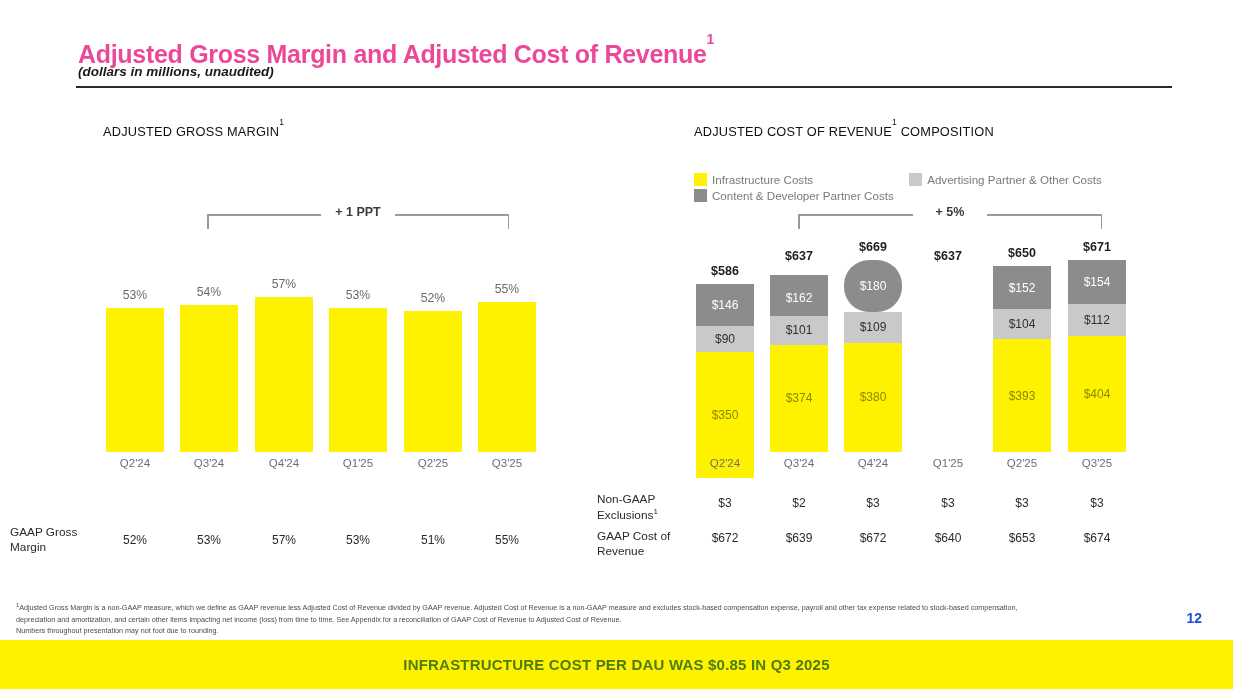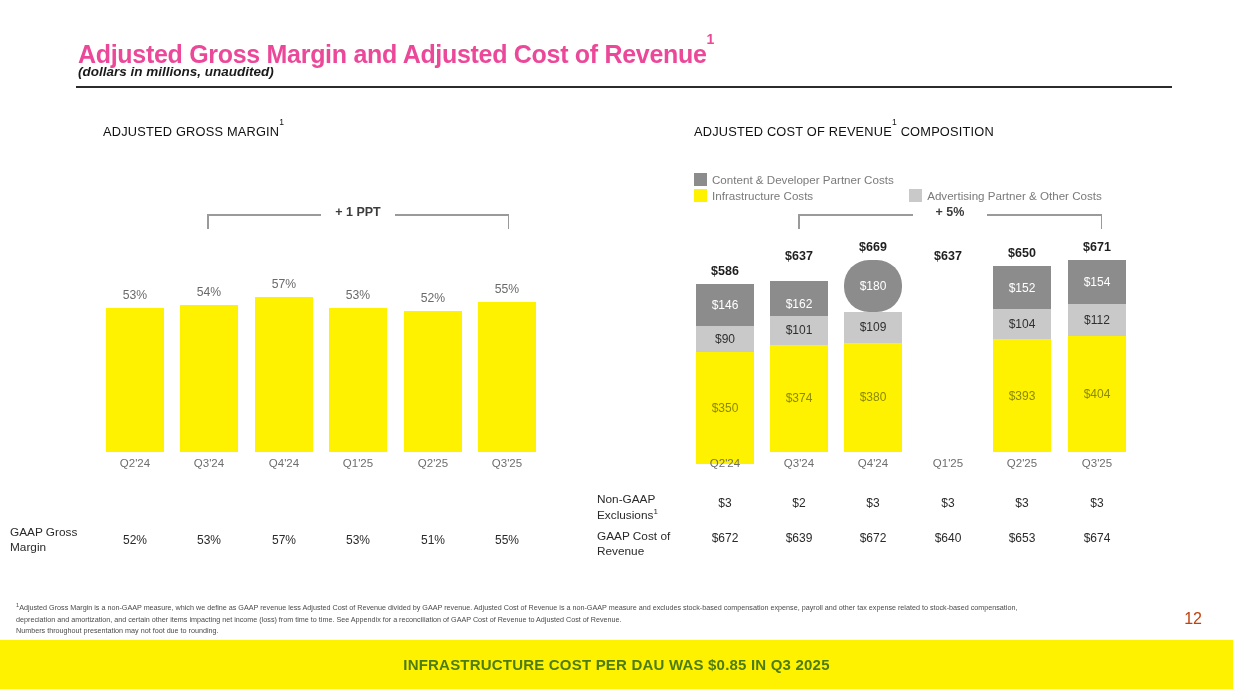--- a/index.html
+++ b/index.html
@@ -103,21 +103,21 @@
   }
 
   
   .footnote {
     position:absolute; left:16px; top:601px; width:1160px;
     font-size:7.2px; line-height:1.55; color:#4a4a4a;
   }
   .footnote sup { font-size:5.6px; }
   .page-number {
     position:absolute; right:31px; top:610px;
-    font-size:16px; color:#c2410c;
+    font-size:14px; color:#1d4ed8;font-weight:bold;
   }
 
   
   .banner {
     position:absolute; left:0; bottom:0; width:1233px; height:49px;
     background:#fff200; display:flex; align-items:center; justify-content:center;
   }
   .banner-text {
     font-size:15px; font-weight:bold; color:#4d7c0f; letter-spacing:0.2px;
   }
@@ -132,35 +132,35 @@
 <div class="header-rule"></div>
 
 <div class="panel-heading" id="heading-left">
   <span>ADJUSTED GROSS MARGIN</span><sup>1</sup>
 </div>
 <div class="panel-heading" id="heading-right">
   <span>ADJUSTED COST OF REVENUE</span><sup>1</sup><span>&nbsp;</span><span>COMPOSITION</span>
 </div>
 
 <div class="legend">
+  <div class="legend-row">
+    <div class="legend-item">
+      <span class="legend-swatch" style="background:#fff200"></span>
+      <span class="legend-label">Infrastructure Costs</span>
+    </div>
+    <div class="legend-spacer" style="width:96px"></div>
+    <div class="legend-item">
+      <span class="legend-swatch" style="background:#c9c9c9"></span>
+      <span class="legend-label">Advertising Partner &amp; Other Costs</span>
+    </div>
+  </div>
   <div class="legend-row">
     <div class="legend-item">
       <span class="legend-swatch" style="background:#8c8c8c"></span>
       <span class="legend-label">Content &amp; Developer Partner Costs</span>
-    </div>
-  </div>
-  <div class="legend-row">
-    <div class="legend-item">
-      <span class="legend-swatch" style="background:#fff200"></span>
-      <span class="legend-label">Infrastructure Costs</span>
-    </div>
-    <div class="legend-spacer" style="width:96px"></div>
-    <div class="legend-item">
-      <span class="legend-swatch" style="background:#c9c9c9"></span>
-      <span class="legend-label">Advertising Partner &amp; Other Costs</span>
     </div>
   </div>
 </div>
 
 <div class="chart" id="chart-left">
     <div class="lbar" style="left: 106px; top: 307.84px; width: 58px; height: 144.16px;"></div>
     <div class="lbar-label" style="left: 92px; top: 287.84px; width: 86px;">53%</div>
     <div class="xtick" style="left: 92px; top: 457px; width: 86px;">Q2'24</div>
     <div class="lbar" style="left: 180px; top: 305.12px; width: 58px; height: 146.88px;"></div>
     <div class="lbar-label" style="left: 166px; top: 285.12px; width: 86px;">54%</div>
@@ -193,26 +193,26 @@
     <div class="row-cell" style="left: 241px; top: 533px; width: 86px;">57%</div>
     <div class="row-cell" style="left: 315px; top: 533px; width: 86px;">53%</div>
     <div class="row-cell" style="left: 390px; top: 533px; width: 86px;">51%</div>
     <div class="row-cell" style="left: 464px; top: 533px; width: 86px;">55%</div>
   </div>
 
 <div class="chart" id="chart-right">
     <div class="bar-col" style="left: 696px; top: 283.818px; width: 58px; height: 168.182px; bottom: auto;">
       <div class="seg-box seg-content" style="top: 0px; height: 41.902px;">$146</div>
       <div class="seg-box seg-advert" style="top: 41.902px; height: 25.83px;">$90</div>
-      <div class="seg-box seg-infra" style="top: 67.732px; height: 112px;">$350</div>
+      <div class="seg-box seg-infra" style="top: 67.732px; height: 126px;">$350</div>
     </div>
     <div class="stack-total" style="left: 680px; top: 263.818px; width: 90px;">$586</div>
     <div class="xtick" style="left: 680px; top: 457px; width: 90px;">Q2'24</div>
     <div class="bar-col" style="left: 770px; top: 269.181px; width: 58px; height: 182.819px; bottom: auto;">
-      <div class="seg-box seg-content" style="top: 12px; height: 46.494px;">$162</div>
+      <div class="seg-box seg-content" style="top: 6px; height: 46.494px;">$162</div>
       <div class="seg-box seg-advert" style="top: 46.494px; height: 28.987px;">$101</div>
       <div class="seg-box seg-infra" style="top: 75.481px; height: 107.338px;">$374</div>
     </div>
     <div class="stack-total" style="left: 754px; top: 249.181px; width: 90px;">$637</div>
     <div class="xtick" style="left: 754px; top: 457px; width: 90px;">Q3'24</div>
     <div class="bar-col" style="left: 844px; top: 259.997px; width: 58px; height: 192.003px; bottom: auto;">
       <div class="seg-box seg-content" style="top: 0px; height: 51.66px; border-radius: 25px;">$180</div>
       <div class="seg-box seg-advert" style="top: 51.66px; height: 31.283px;">$109</div>
       <div class="seg-box seg-infra" style="top: 82.943px; height: 109.06px;">$380</div>
     </div>

